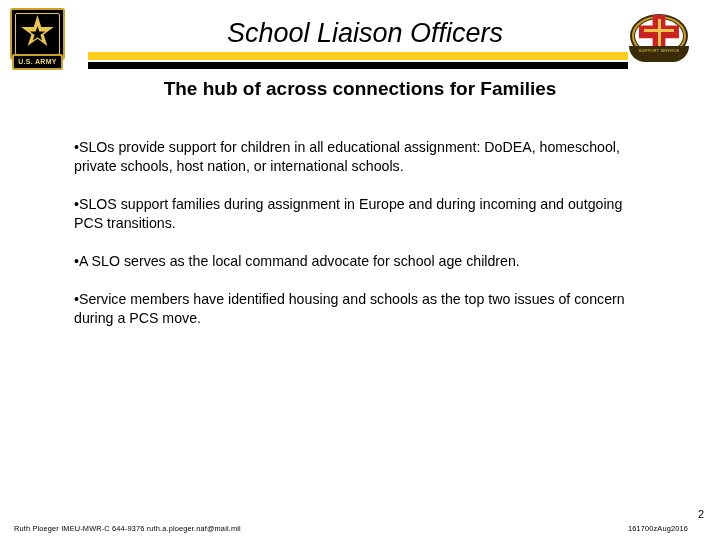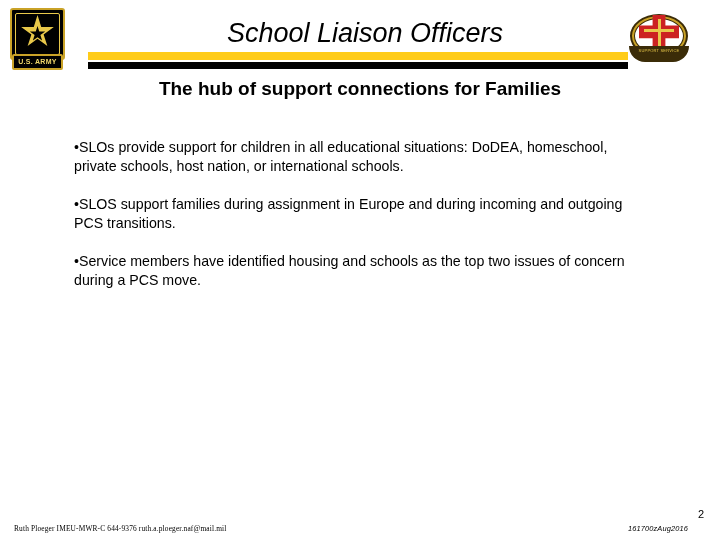--- a/index.html
+++ b/index.html
@@ -217,31 +217,29 @@
     color: #000000;
   }
   .footer-contact {
     position: absolute;
     left: 14px;
     top: 524px;
     font-size: 7.4px;
     color: #000000;
     white-space: nowrap;
     letter-spacing: 0.15px;
-    font-family: Liberation Serif, serif;
   }
   .footer-dtg {
     position: absolute;
     right: 32px;
     top: 524px;
     font-size: 7.4px;
     color: #000000;
     white-space: nowrap;
     letter-spacing: 0.15px;
-    font-style: italic;
   }
 </style>
 </head>
 <body>
 
 <div class="slide-header">
 
   <div class="army-logo">
     <div class="plate">
       <div class="plate-inner"></div>
@@ -260,24 +258,25 @@
     <div class="cross-lines"></div>
     <div class="cross-lines2"></div>
     <div class="scroll">
       <span>SUPPORT  SERVICE</span>
     </div>
   </div>
 
   <div class="rule-gold"></div>
   <div class="rule-black"></div>
 
-  <div class="slide-subtitle">The hub of support connections for Families</div>
+  <div class="slide-subtitle">The hub of across connections for Families</div>
 </div>
 
 <div class="slide-body">
-  <p class="bullet">•SLOs provide support for children in all educational situations: DoDEA, homeschool, private schools, host nation, or international schools.</p>
+  <p class="bullet">•SLOs provide support for children in all educational assignment: DoDEA, homeschool, private schools, host nation, or international schools.</p>
   <p class="bullet">•SLOS support families during assignment in Europe and during incoming and outgoing PCS transitions.</p>
+  <p class="bullet">•A SLO serves as the local command advocate for school age children.</p>
   <p class="bullet">•Service members have identified housing and schools as the top two issues of concern during a PCS move.</p>
 </div>
 
 <div class="page-number">2</div>
 <div class="footer-contact">Ruth Ploeger  IMEU-MWR-C  644-9376  ruth.a.ploeger.naf@mail.mil</div>
 <div class="footer-dtg">161700zAug2016</div>
 
 </body></html>

